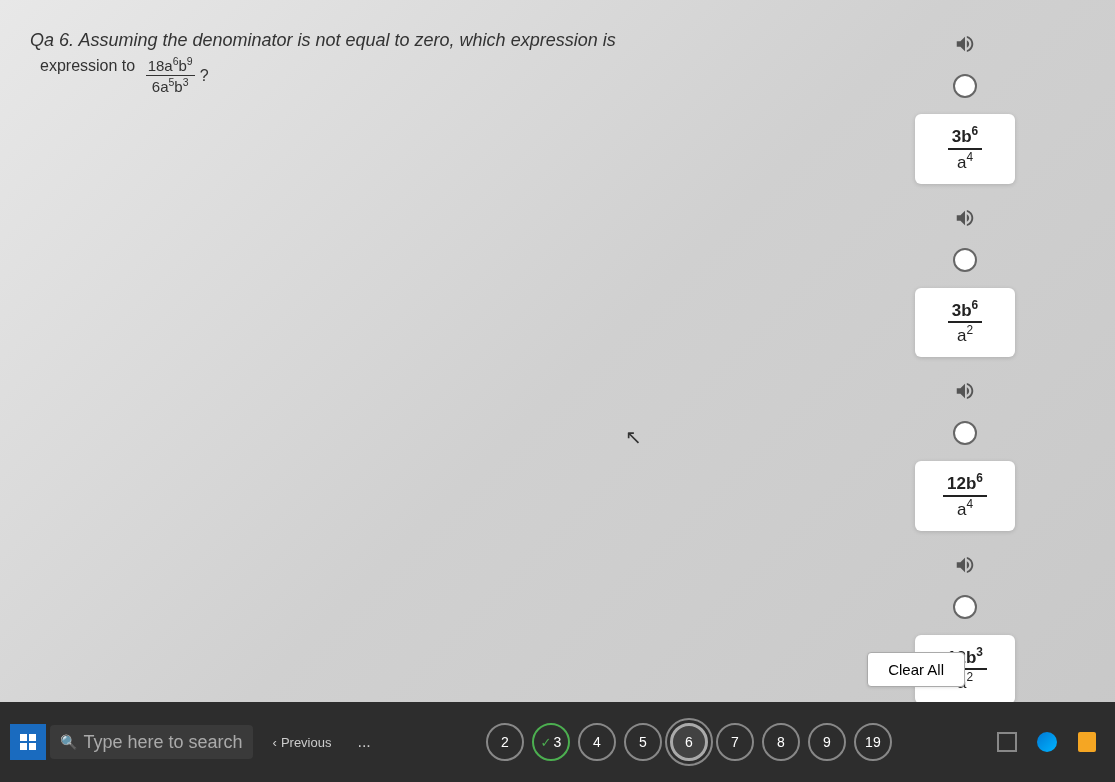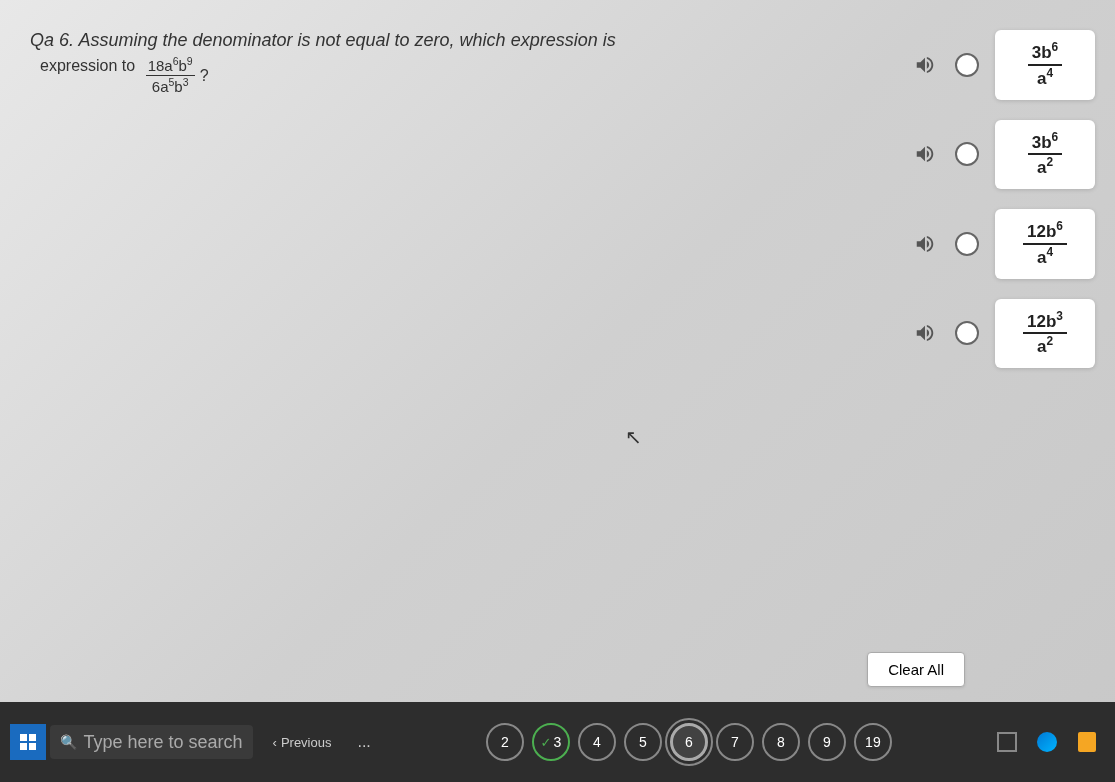--- a/index.html
+++ b/index.html
@@ -67,20 +67,21 @@
       padding-top: 30px;
       gap: 20px;
     }
 
     .option-item {
       display: flex;
       align-items: center;
       justify-content: flex-end;
       gap: 16px;
       padding-right: 20px;
+      flex-direction: column;
     }
 
     .speaker-icon {
       width: 28px;
       height: 28px;
       display: flex;
       align-items: center;
       justify-content: center;
       cursor: pointer;
     }
@@ -119,21 +120,21 @@
       font-size: 17px;
       line-height: 1.3;
     }
     .answer-box .ans-fraction .ans-num {
       border-bottom: 2px solid #222;
       padding: 0 4px;
       font-weight: 600;
     }
     .answer-box .ans-fraction .ans-den {
       padding: 0 4px;
-      font-weight: 700;
+      font-weight: 400;
     }
 
     .clear-all-btn {
       position: absolute;
       right: 150px;
       bottom: 95px;
       background: white;
       border: 1px solid #aaa;
       border-radius: 4px;
       padding: 8px 20px;

